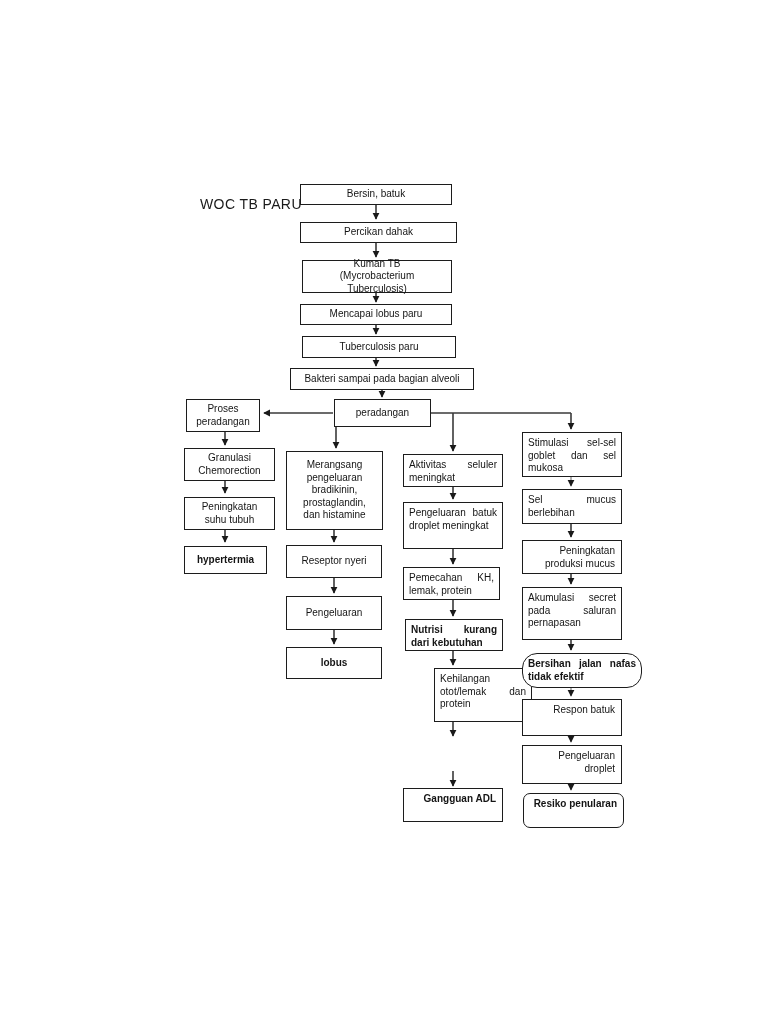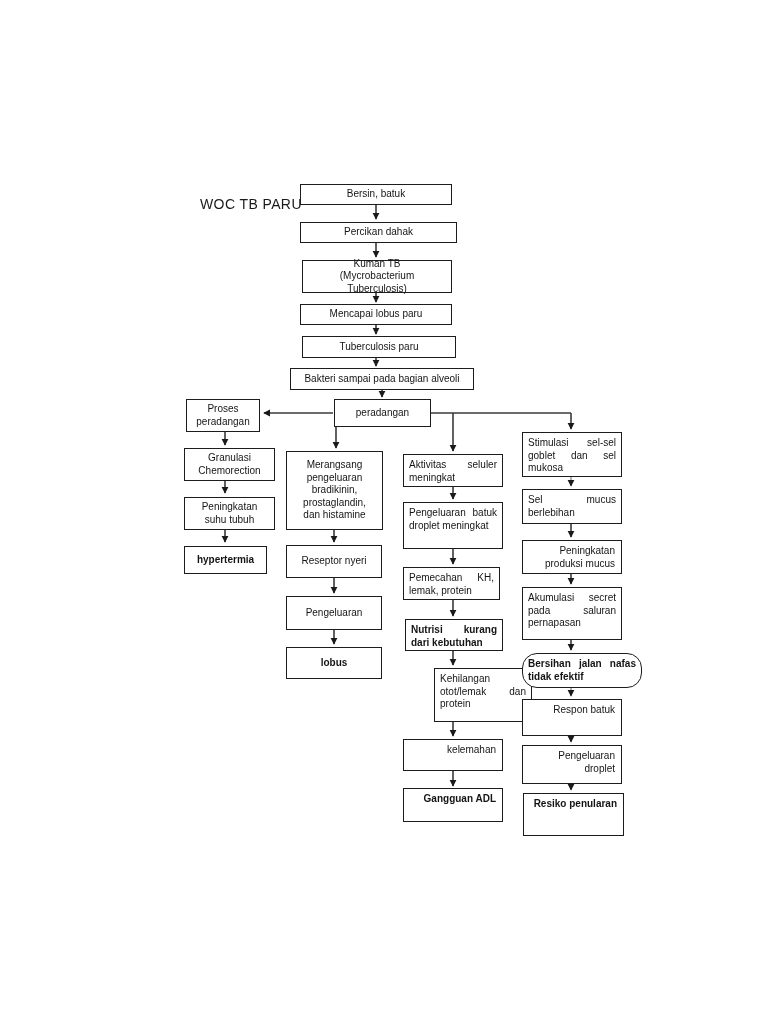--- a/index.html
+++ b/index.html
@@ -83,25 +83,24 @@
   <div class="node c" style="left:286px;top:451px;width:97px;height:79px;">Merangsang pengeluaran bradikinin, prostaglandin, dan histamine</div>
   <div class="node c" style="left:286px;top:545px;width:96px;height:33px;">Reseptor nyeri</div>
   <div class="node c" style="left:286px;top:596px;width:96px;height:34px;">Pengeluaran</div>
   <div class="node c b" style="left:286px;top:647px;width:96px;height:32px;">lobus</div>
 
   <div class="node j" style="left:403px;top:454px;width:100px;height:33px;">Aktivitas seluler meningkat</div>
   <div class="node j" style="left:403px;top:502px;width:100px;height:47px;">Pengeluaran batuk droplet meningkat</div>
   <div class="node j" style="left:403px;top:567px;width:97px;height:33px;">Pemecahan KH, lemak, protein</div>
   <div class="node j b" style="left:405px;top:619px;width:98px;height:32px;">Nutrisi kurang dari kebutuhan</div>
   <div class="node j" style="left:405px;top:668px;width:98px;height:54px;margin-left:29px;">Kehilangan otot/lemak dan protein</div>
-  <div class="node l" style="left:403px;top:739px;width:100px;height:32px;">kelemahan</div>
   <div class="node l b" style="left:403px;top:788px;width:100px;height:34px;">Gangguan ADL</div>
 
   <div class="node j" style="left:522px;top:432px;width:100px;height:45px;">Stimulasi sel-sel goblet dan sel mukosa</div>
   <div class="node j" style="left:522px;top:489px;width:100px;height:35px;">Sel mucus berlebihan</div>
   <div class="node l" style="left:522px;top:540px;width:100px;height:34px;">Peningkatan produksi mucus</div>
   <div class="node j" style="left:522px;top:587px;width:100px;height:53px;">Akumulasi secret pada saluran pernapasan</div>
   <div class="node j b" style="left:522px;top:653px;width:120px;height:35px;border-radius:15px;">Bersihan jalan nafas tidak efektif</div>
   <div class="node l" style="left:522px;top:699px;width:100px;height:37px;">Respon batuk</div>
   <div class="node l" style="left:522px;top:745px;width:100px;height:39px;">Pengeluaran droplet</div>
-  <div class="node l b" style="left:523px;top:793px;width:101px;height:43px;">Resiko penularan</div>
+  <div class="node l b" style="left:523px;top:793px;width:101px;height:35px;border-radius:7px;">Resiko penularan</div>
 
 </div>
 
 </body></html>

